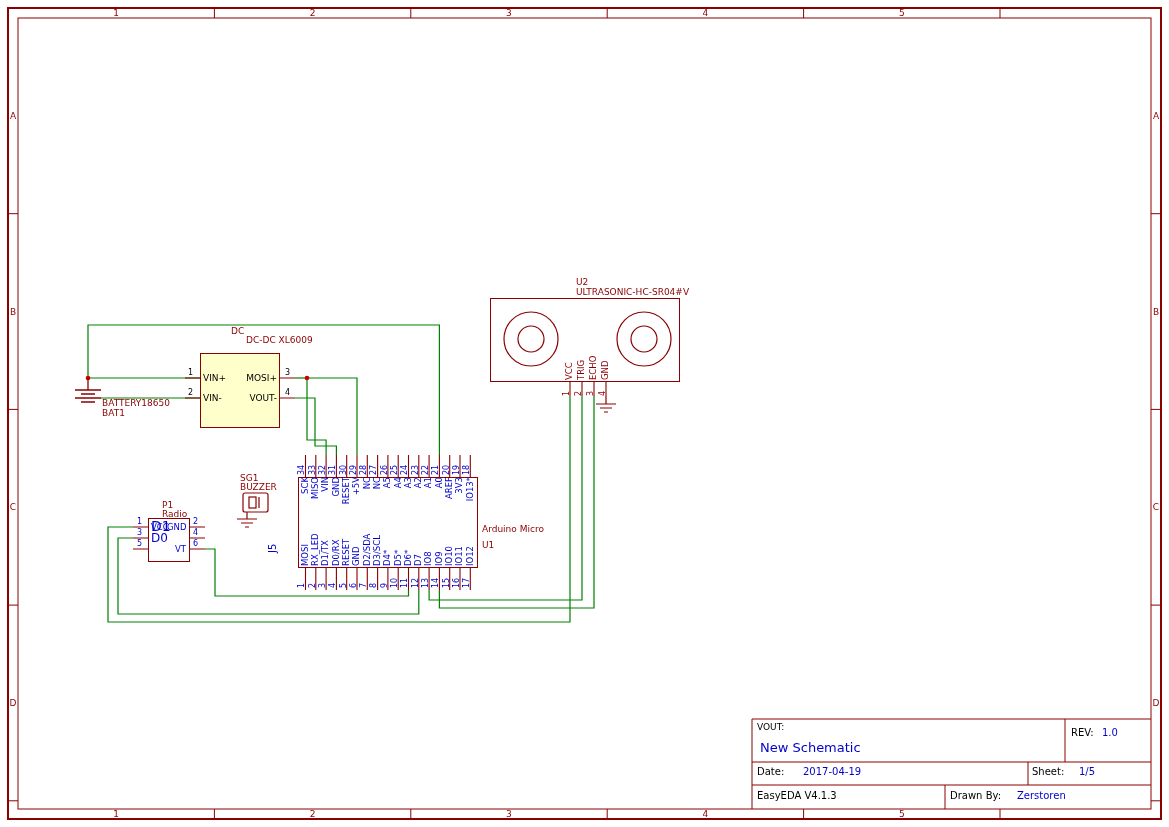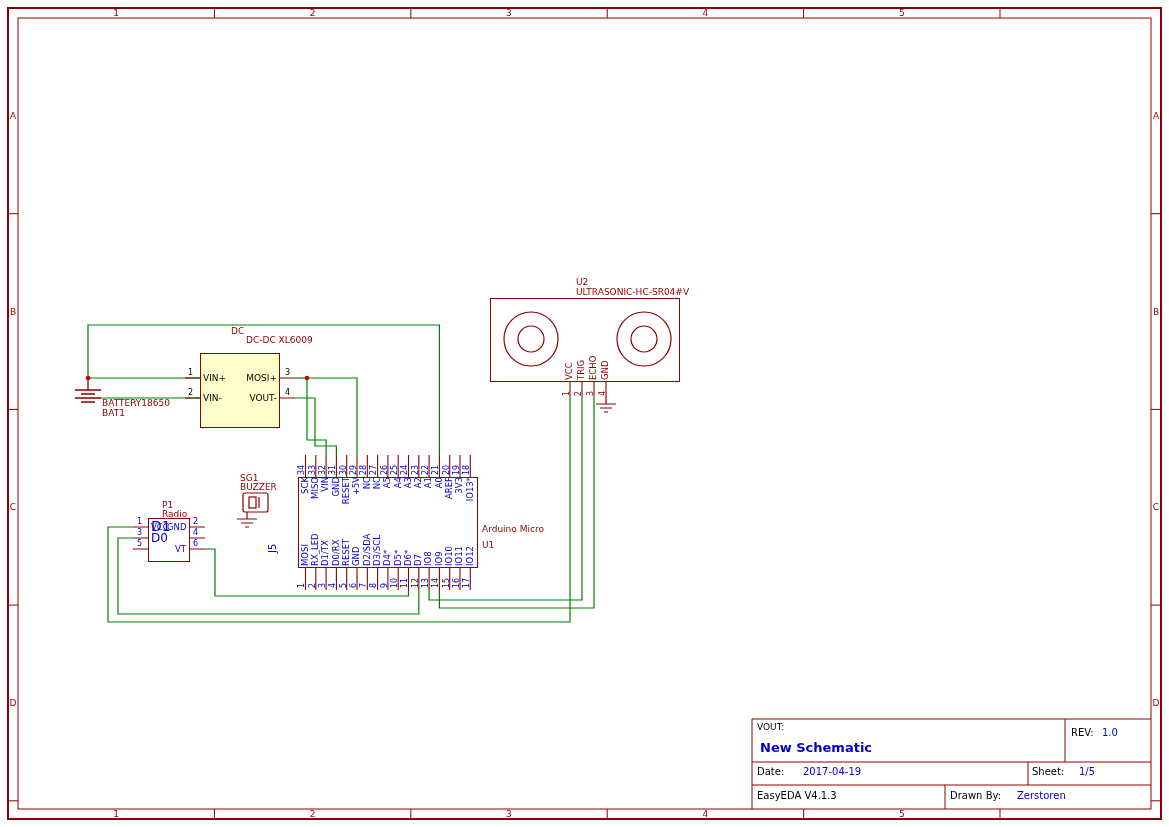--- a/index.html
+++ b/index.html
@@ -6,21 +6,21 @@
   .canvas{position:relative;width:1169px;height:827px;background:#ffffff;
           font-family:"DejaVu Sans",sans-serif;overflow:hidden;}
   .gfx{position:absolute;left:0;top:0;z-index:1;}
   .cmp-box{position:absolute;z-index:2;box-sizing:border-box;border:1.2px solid #8B0000;background:transparent;}
   .dc-box{left:200px;top:353px;width:80px;height:75px;background:#FFFFCC;border-width:1.3px;}
   .u2-box{left:490px;top:298px;width:190px;height:84px;border-width:1.3px;}
   .u1-box{left:298px;top:477px;width:180px;height:91px;}
   .p1-box{left:148px;top:518px;width:42px;height:44px;}
   .lbl{position:absolute;z-index:3;font-size:9px;line-height:10px;white-space:nowrap;}
   .red{color:#8B0000;} .blue{color:#0000CC;} .blk{color:#000000;}
-  .sz8{font-size:8px;line-height:9px;} .sz10{font-size:10px;line-height:12px;} .sz13{font-size:13px;line-height:15px;font-weight:bold;}
+  .sz8{font-size:8px;line-height:9px;} .sz10{font-size:10px;line-height:12px;} .sz13{font-size:13px;line-height:15px;}
   .ra{width:43px;text-align:right;display:inline-block;}
   
   .frame-cols{position:absolute;display:flex;z-index:3;color:#8B0000;font-size:9px;}
   .frame-cols .fcell{width:196.4px;text-align:center;line-height:10px;}
   #cols-top{left:18px;top:8px;} #cols-bottom{left:18px;top:809px;}
   .frame-rows{position:absolute;display:flex;flex-direction:column;z-index:3;color:#8B0000;font-size:9px;}
   .frame-rows .fcell{height:195.7px;width:10px;display:flex;align-items:center;justify-content:center;}
   #rows-left{left:8px;top:18px;} #rows-right{left:1151px;top:18px;}
   
   .pin-num,.pin-name{position:absolute;transform-origin:left top;transform:rotate(-90deg);

